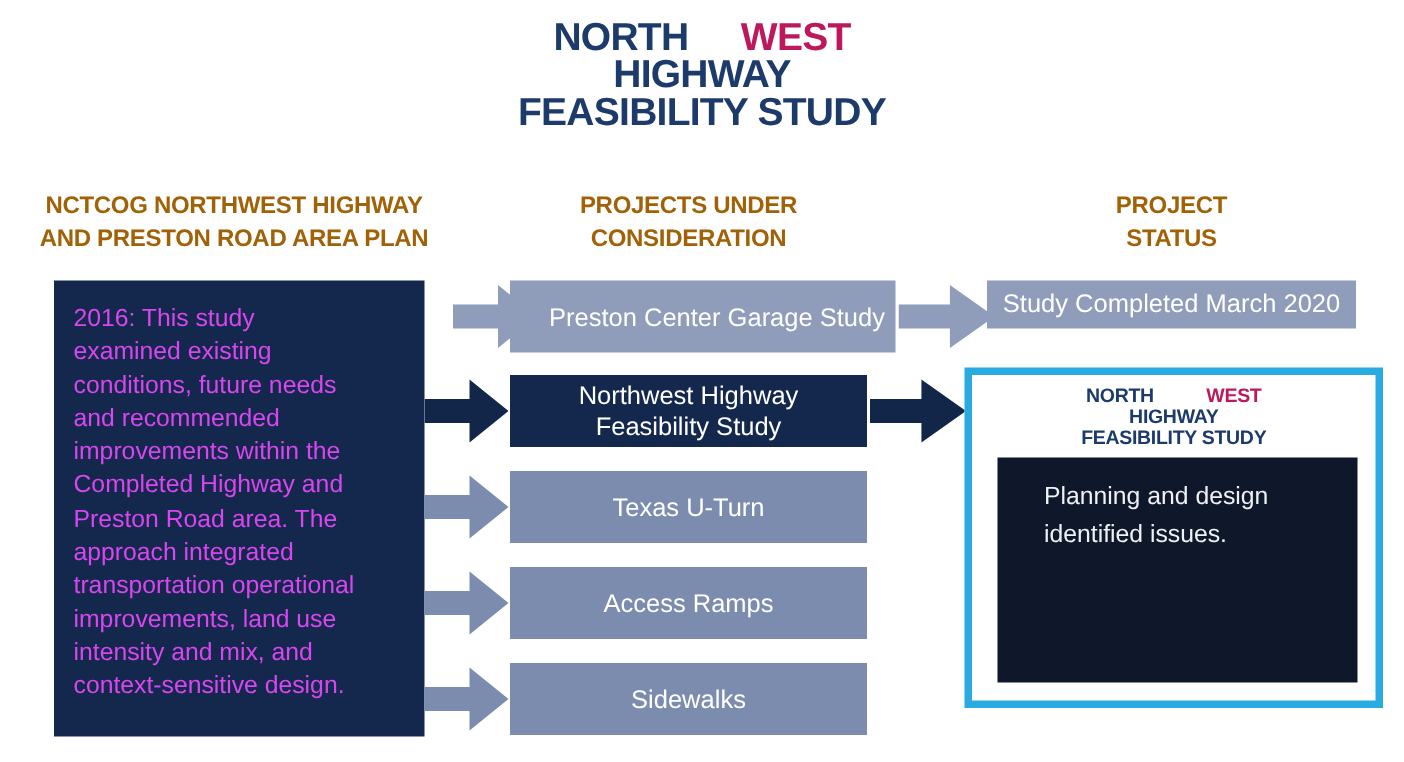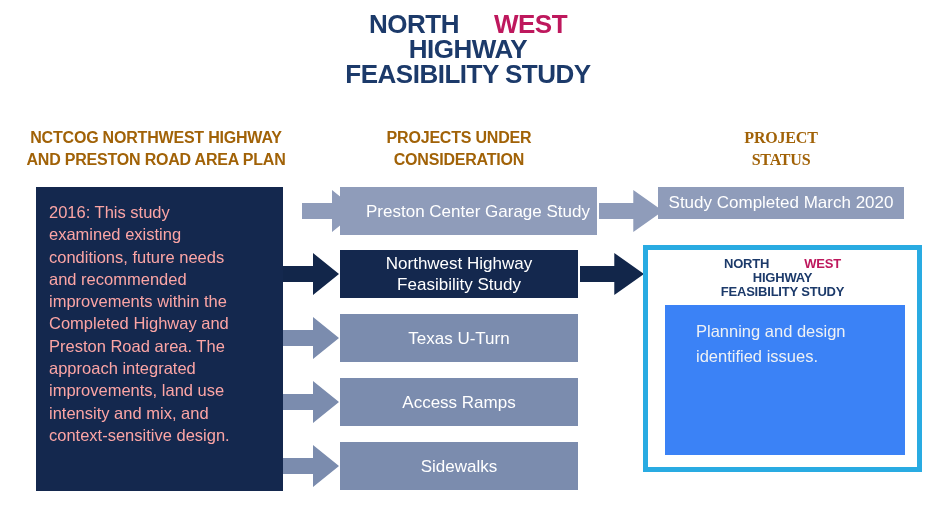--- a/index.html
+++ b/index.html
@@ -16,26 +16,26 @@
   }
   .logo .accent, .card-logo .accent { color:#be185d;margin-left:35px; }
 
   
   .col-header {
     position:absolute; top:127px; text-align:center; font-weight:bold;
     font-size:16px; line-height:22px; letter-spacing:-0.2px; color:#a16207;
   }
   .hdr-plan     { left:12px;  width:288px; }
   .hdr-projects { left:340px; width:238px; }
-  .hdr-status   { left:658px; width:246px;font-family:Liberation Serif, serif; }
+  .hdr-status   { left:658px; width:246px; }
 
   
   .plan-box {
     position:absolute; left:36px; top:187px; width:247px; height:304px;
-    background:#14284e; color:#fca5a5; box-sizing:border-box;
+    background:#14284e; color:#d946ef; box-sizing:border-box;
     padding:14px 6px 0 13px; font-size:16.5px; line-height:22.3px;
   }
 
   
   .proj-box {
     position:absolute; left:340px; width:238px; height:48px;
     display:flex; flex-direction:column; justify-content:center; align-items:center;
     text-align:center; color:#ffffff; font-size:17px; line-height:21px;
   }
   [data-style="standard"] { background:#7b8cae; }
@@ -58,21 +58,21 @@
   .status-card {
     position:absolute; left:643px; top:245px; width:279px; height:227px;
     background:#ffffff; border:5px solid #29abe2; box-sizing:border-box;
   }
   .card-logo {
     margin-top:7px; text-align:center; font-weight:bold;
     font-size:13px; line-height:14px; letter-spacing:-0.2px; color:#1c3a6a;
   }
   .card-navy {
     position:absolute; left:17px; top:55px; width:240px; height:150px;
-    background:#3b82f6; color:#eef1f5; box-sizing:border-box;
+    background:#0f172a; color:#eef1f5; box-sizing:border-box;
     padding:14px 6px 0 31px; font-size:16.5px; line-height:25px;
   }
 </style>
 </head>
 <body>
 
 <div class="stage">
 
   <div class="logo">
     <div><span>NORTH</span><span class="accent">WEST</span></div>
@@ -95,20 +95,21 @@
 
   <div class="plan-box">
       <div>2016: This study</div>
       <div>examined existing</div>
       <div>conditions, future needs</div>
       <div>and recommended</div>
       <div>improvements within the</div>
       <div>Completed Highway and</div>
       <div>Preston Road area. The</div>
       <div>approach integrated</div>
+      <div>transportation operational</div>
       <div>improvements, land use</div>
       <div>intensity and mix, and</div>
       <div>context-sensitive design.</div>
     </div>
 
   <div class="arrow" style="left:283px; top:187px; width:56px; height:48px;" data-style="light">
     <svg viewBox="0 0 56 48" preserveAspectRatio="none">
         <polygon points="0,16 30,16 30,3 56,24 30,45 30,32 0,32" fill="currentColor"></polygon>
       </svg>
   </div>

